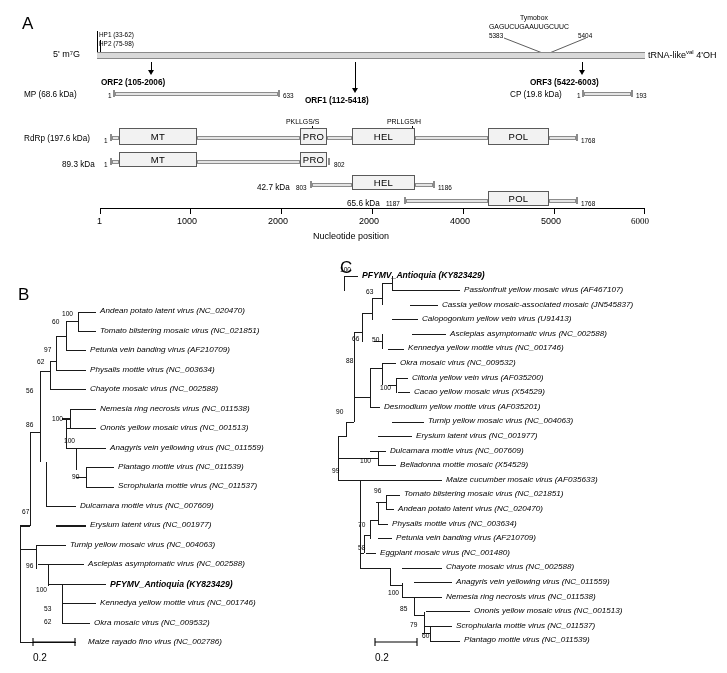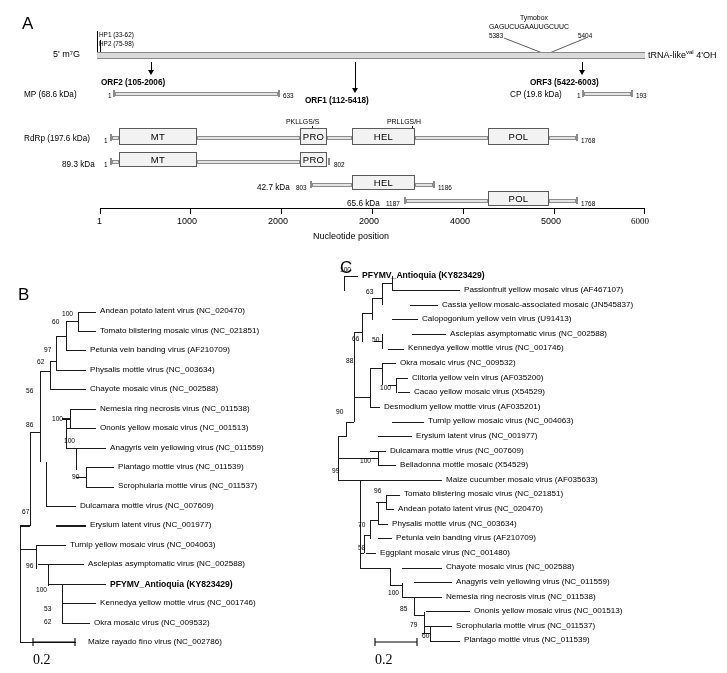--- a/index.html
+++ b/index.html
@@ -22,24 +22,24 @@
           display:flex;align-items:center;justify-content:center;font-size:9.5px;letter-spacing:.3px;}
   .vline{background:#000;width:1px;}
 
   .arrow{width:0;height:0;border-left:3.5px solid transparent;border-right:3.5px solid transparent;border-top:5px solid #000;}
   .arrow-sm{width:0;height:0;border-left:3px solid transparent;border-right:3px solid transparent;border-top:4.5px solid #000;}
   .tick{background:#000;width:1px;height:6px;}
   .axis{background:#000;height:1px;}
 
   
   .tl{position:absolute;background:#1a1a1a;}
-  .lbl{position:absolute;font-size:8.1px;white-space:nowrap;line-height:1;}
+  .lbl{position:absolute;font-size:8.1px;white-space:nowrap;line-height:1;font-style:italic;}
   .bs{position:absolute;font-size:6.6px;white-space:nowrap;line-height:1;}
   .hl{font-weight:bold;font-size:8.6px;}
-  .sc-lbl{position:absolute;font-size:14px;font-family:Liberation Serif, serif;}
+  .sc-lbl{position:absolute;font-size:10px;}
 </style>
 </head>
 <body>
 
 <div class="abs panel-letter" style="left:22px;top:14px;">A</div>
 
 <div class="abs tiny" style="left:99px;top:31px;">HP1 (33-62)</div>
 <div class="abs tiny" style="left:99px;top:40px;">HP2 (75-98)</div>
 <div class="abs vline" style="left:97px;top:31px;height:24px;"></div>
 <div class="abs vline" style="left:100px;top:40px;height:15px;"></div>

